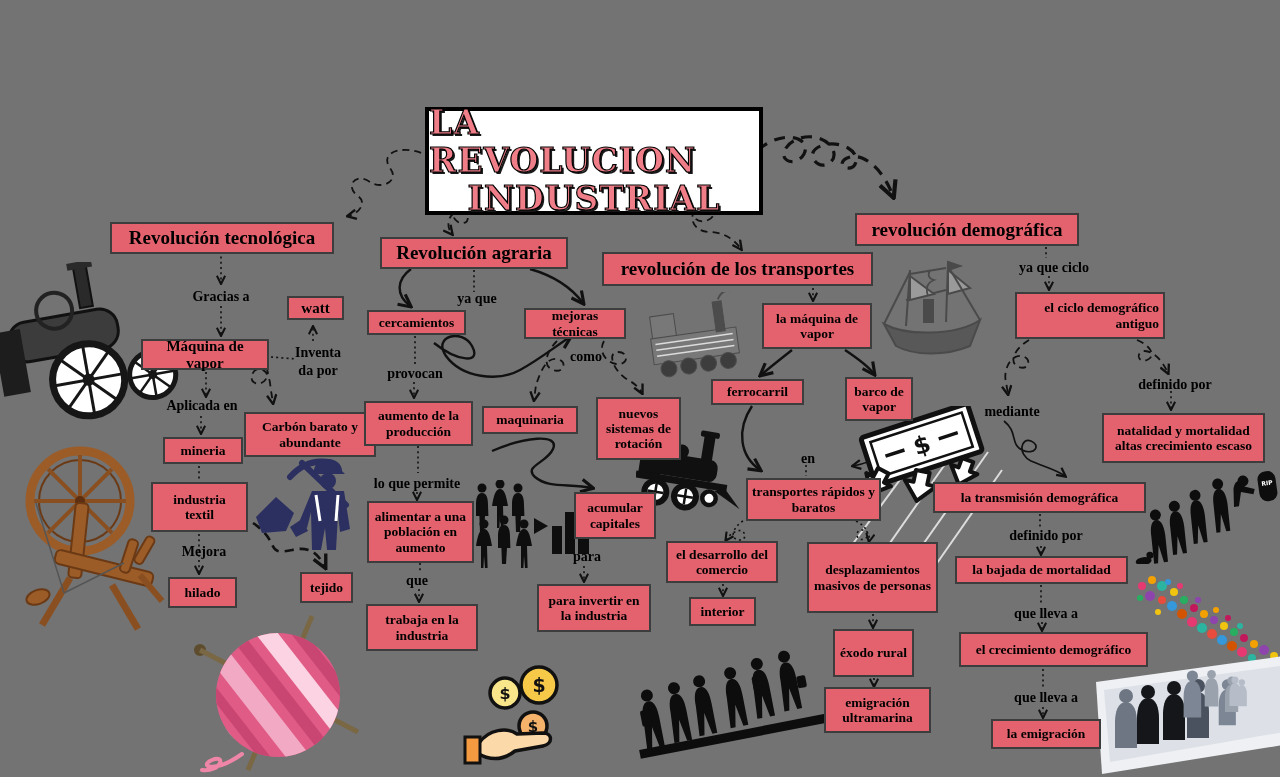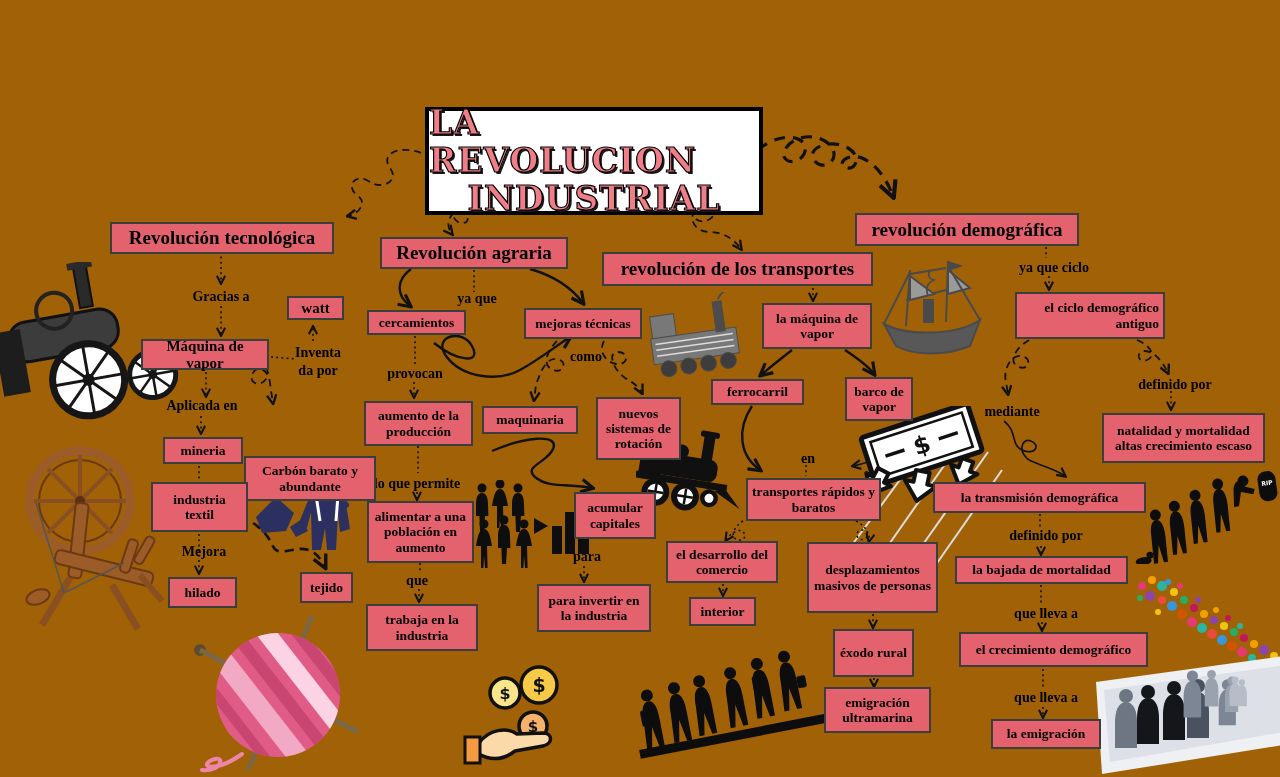--- a/index.html
+++ b/index.html
@@ -1,16 +1,16 @@
 <!DOCTYPE html>
 <html><head>
 <meta charset="utf-8">
 <style>
   html,body{margin:0;padding:0;background:#fff;}
-  .canvas{position:relative;width:1280px;height:777px;background:#a16207;overflow:hidden;
+  .canvas{position:relative;width:1280px;height:777px;background:#737373;overflow:hidden;
           font-family:"Liberation Serif", serif;}
   .wires{position:absolute;left:0;top:0;width:1280px;height:777px;pointer-events:none;}
   .node{position:absolute;background:#e4626d;border:2px solid #3d3d3d;color:#000;
         font-weight:700;font-size:13.5px;line-height:1.12;text-align:center;
         display:flex;align-items:center;justify-content:center;padding:1px 4px;
         box-sizing:border-box;z-index:4;}
   .hdr{font-size:19px;line-height:1.05;}
   .lbl{position:absolute;color:#000;font-weight:700;font-size:14px;text-align:center;z-index:3;}
   .title-box{position:absolute;left:425px;top:107px;width:330px;height:100px;
         border:4px solid #000;background:#fff;display:flex;flex-direction:column;
@@ -110,30 +110,30 @@
     <div class="title-line">INDUSTRIAL</div>
   </div>
 
   <div class="node hdr" style="left:110px;top:222px;width:224px;height:32px;">Revolución tecnológica</div>
   <div class="lbl" style="left:175px;top:289px;width:92px;">Gracias a</div>
   <div class="node" style="left:141px;top:339px;width:128px;height:31px;font-size:15px;">Máquina de vapor</div>
   <div class="node" style="left:287px;top:296px;width:57px;height:24px;font-size:15px;">watt</div>
   <div class="lbl" style="left:289px;top:344px;width:58px;line-height:1.3;">Inventa da por</div>
   <div class="lbl" style="left:160px;top:398px;width:84px;">Aplicada en</div>
   <div class="node" style="left:163px;top:437px;width:80px;height:27px;">mineria</div>
-  <div class="node" style="left:244px;top:412px;width:132px;height:45px;margin-top:44px;">Carbón barato y abundante</div>
+  <div class="node" style="left:244px;top:412px;width:132px;height:45px;">Carbón barato y abundante</div>
   <div class="node" style="left:151px;top:482px;width:97px;height:50px;">industria textil</div>
   <div class="lbl" style="left:176px;top:544px;width:56px;">Mejora</div>
   <div class="node" style="left:168px;top:577px;width:69px;height:31px;">hilado</div>
   <div class="node" style="left:300px;top:572px;width:53px;height:31px;">tejido</div>
 
   <div class="node hdr" style="left:380px;top:237px;width:188px;height:32px;">Revolución agraria</div>
   <div class="lbl" style="left:447px;top:291px;width:60px;">ya que</div>
   <div class="node" style="left:367px;top:310px;width:99px;height:25px;">cercamientos</div>
-  <div class="node" style="left:524px;top:308px;width:118px;height:31px;">mejoras técnicas</div>
+  <div class="node" style="left:524px;top:308px;width:102px;height:31px;">mejoras técnicas</div>
   <div class="lbl" style="left:384px;top:366px;width:62px;">provocan</div>
   <div class="lbl" style="left:564px;top:349px;width:44px;">como</div>
   <div class="node" style="left:364px;top:401px;width:109px;height:45px;">aumento de la producción</div>
   <div class="node" style="left:482px;top:406px;width:96px;height:28px;">maquinaria</div>
   <div class="node" style="left:596px;top:397px;width:85px;height:63px;">nuevos sistemas de rotación</div>
   <div class="lbl" style="left:370px;top:476px;width:94px;">lo que permite</div>
   <div class="node" style="left:367px;top:501px;width:107px;height:62px;">alimentar a una población en aumento</div>
   <div class="lbl" style="left:402px;top:573px;width:30px;">que</div>
   <div class="node" style="left:366px;top:604px;width:112px;height:47px;">trabaja en la industria</div>
   <div class="node" style="left:574px;top:492px;width:82px;height:47px;">acumular capitales</div>

